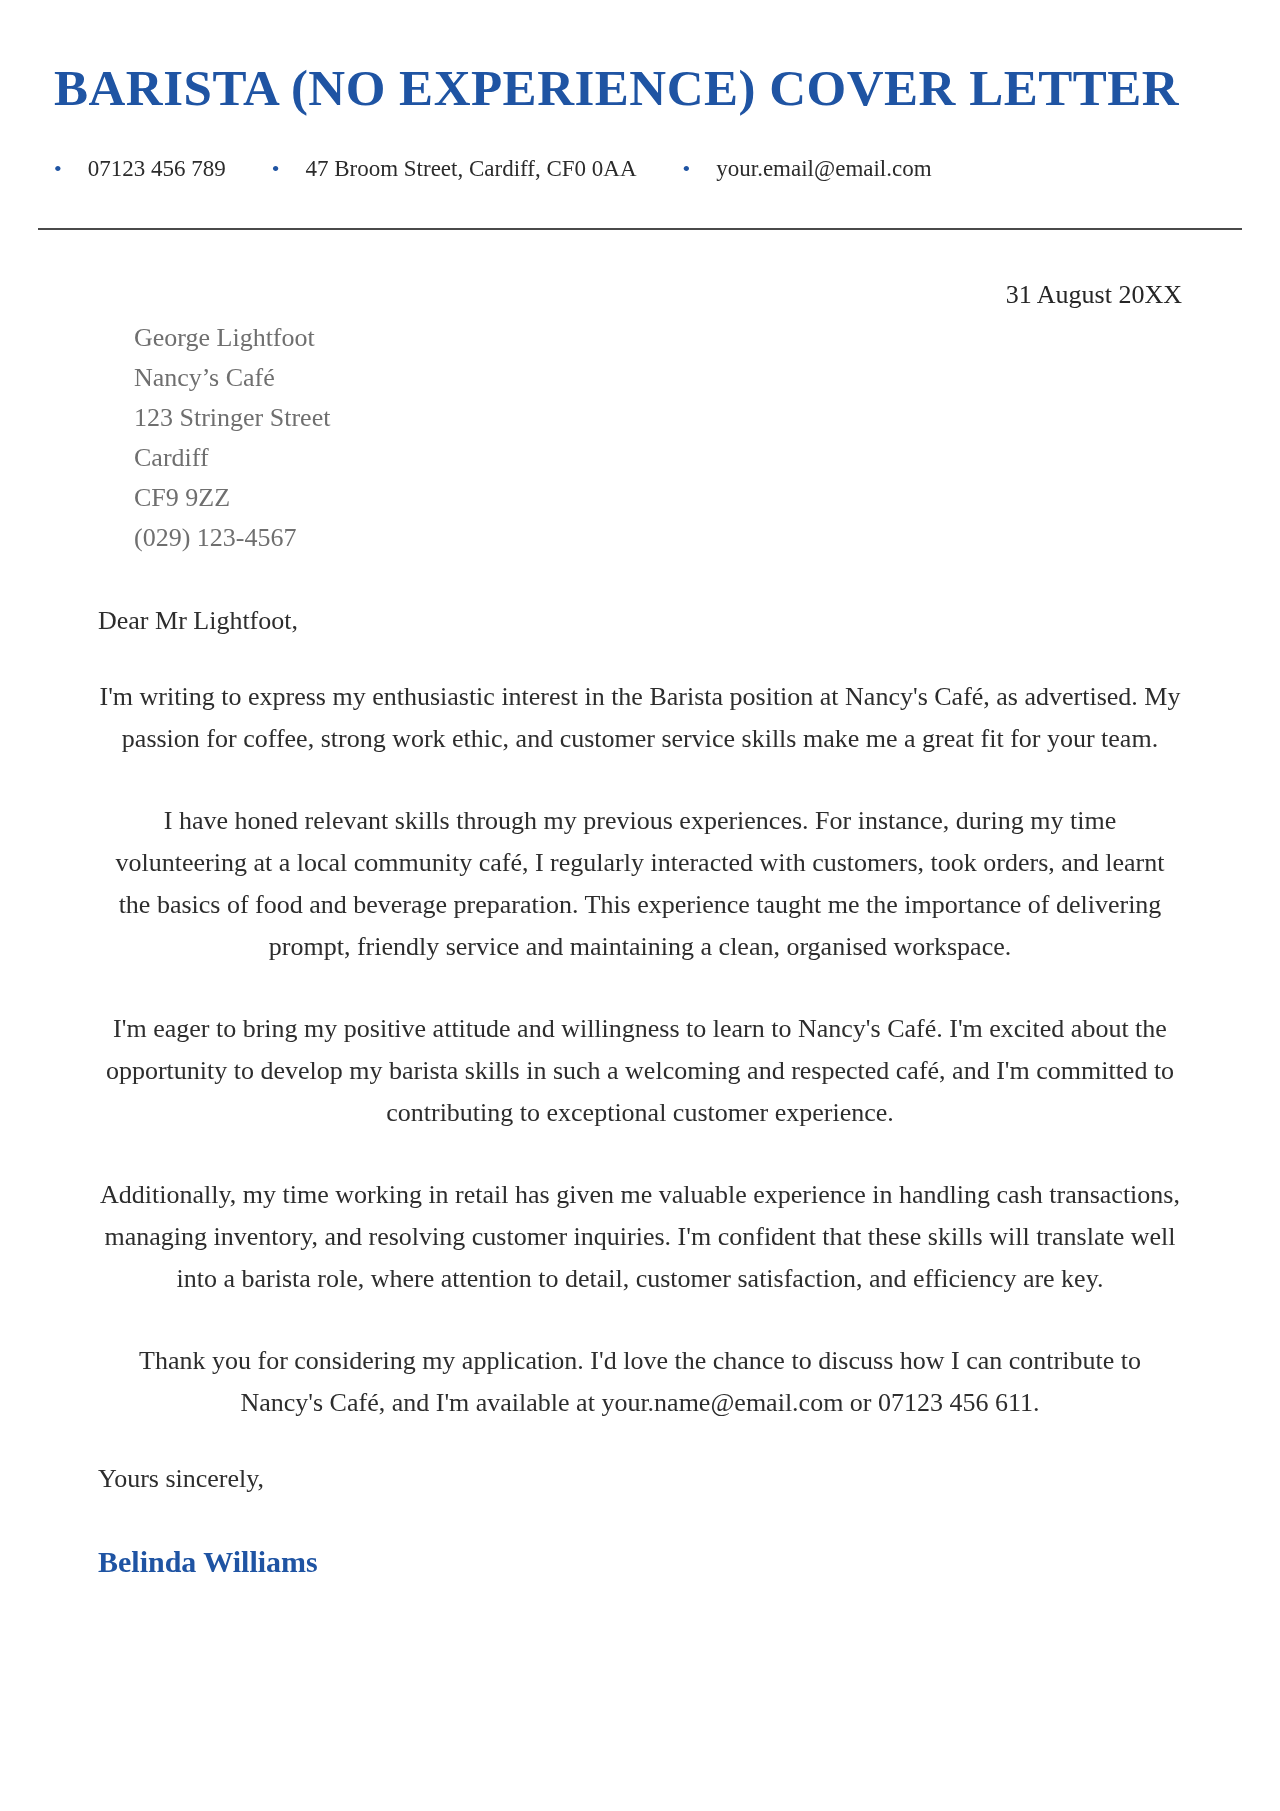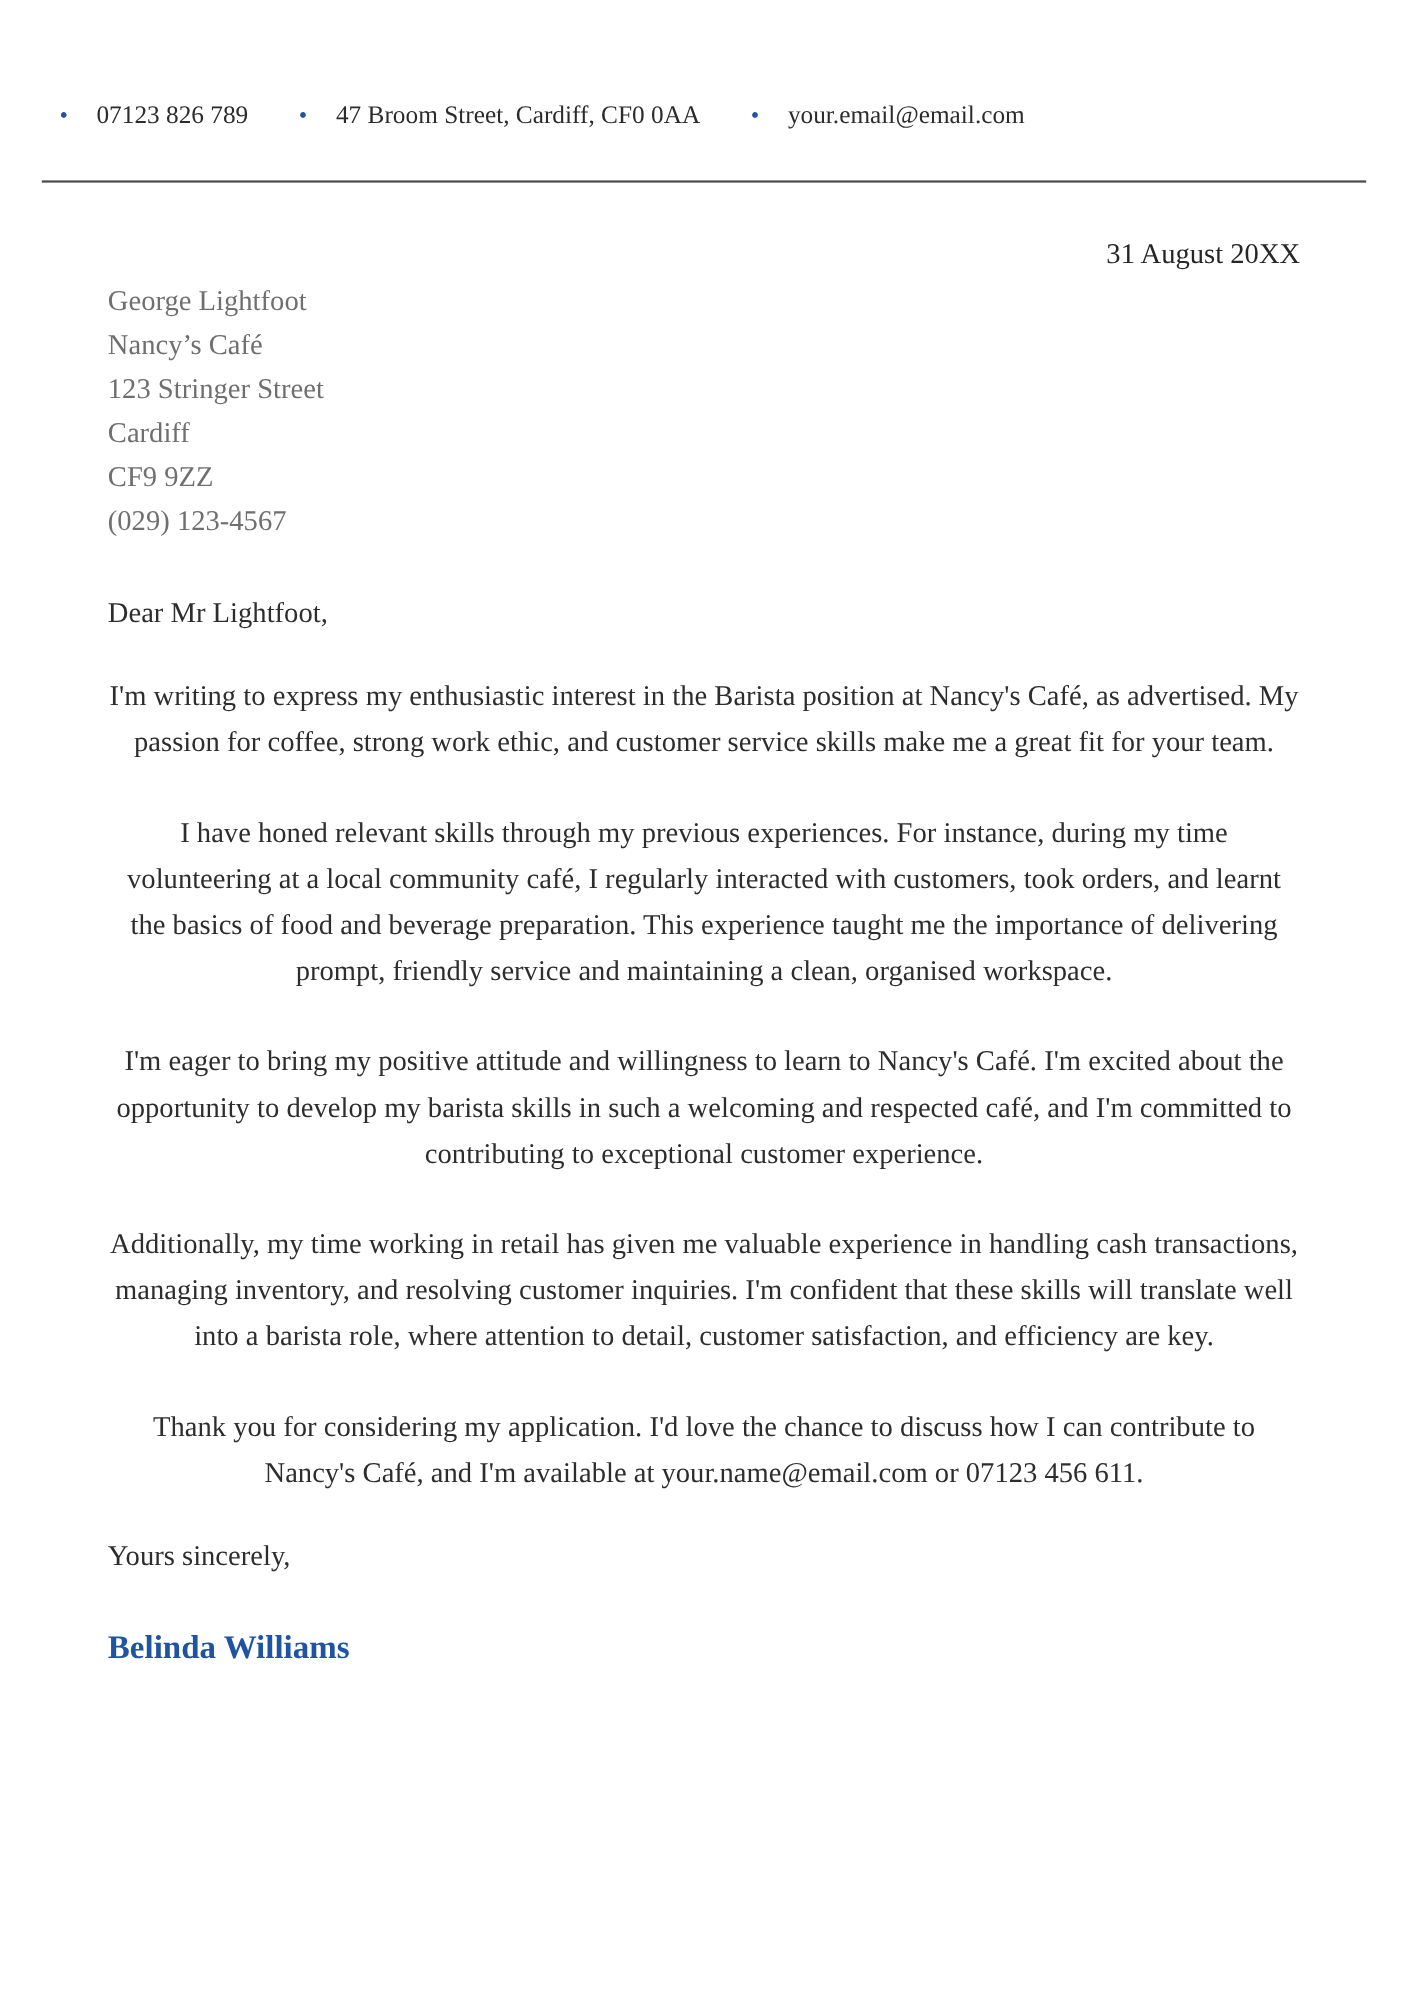--- a/index.html
+++ b/index.html
@@ -35,42 +35,43 @@
     margin-top:44px;height:0;
     border-top:2px solid var(--divider);
   }
 
   
   .letter{padding:0 60px;font-size:26px;}
   .letter-date{
     margin-top:50px;text-align:right;
     line-height:30px;color:#262626;
   }
-  .recipient{margin-top:8px;color:var(--muted-text);}
+  .recipient{margin-top:8px;color:var(--muted-text);margin-left:36px;}
   .recipient-line{line-height:40px;}
   .salutation{margin:48px 0 0;line-height:30px;}
   .para{margin:40px 0 0;line-height:42px;text-align:center;}
   .closing{margin:40px 0 0;line-height:30px;}
   .signature{
     margin-top:50px;
     font-size:30px;font-weight:700;line-height:36px;
     color:var(--accent);
   }
 </style>
 </head>
 <body>
 
 <div class="page">
 
   <header>
+    <h1 class="page-title">BARISTA (NO EXPERIENCE) COVER LETTER</h1>
 
     <div class="contact-row">
       <div class="contact-item">
         <span class="contact-bullet">•</span>
-        <span>07123 826 789</span>
+        <span>07123 456 789</span>
       </div>
       <div class="contact-item">
         <span class="contact-bullet">•</span>
         <span>47 Broom Street, Cardiff, CF0 0AA</span>
       </div>
       <div class="contact-item">
         <span class="contact-bullet">•</span>
         <span>your.email@email.com</span>
       </div>
     </div>

